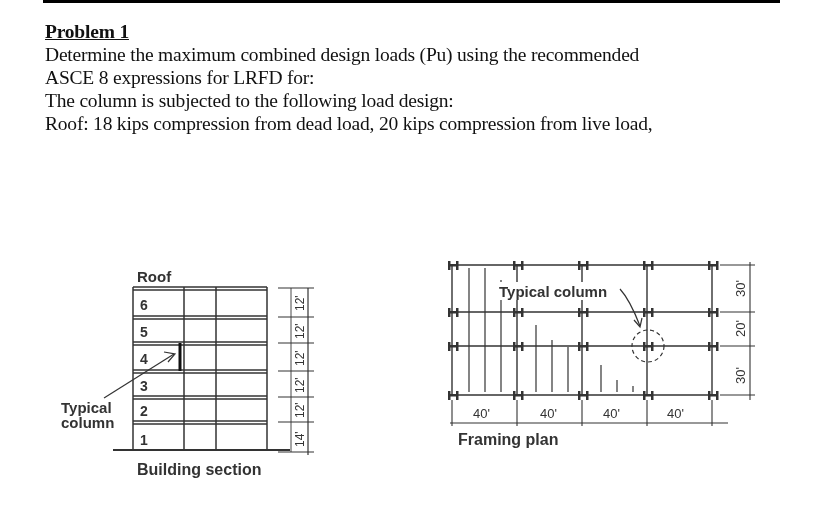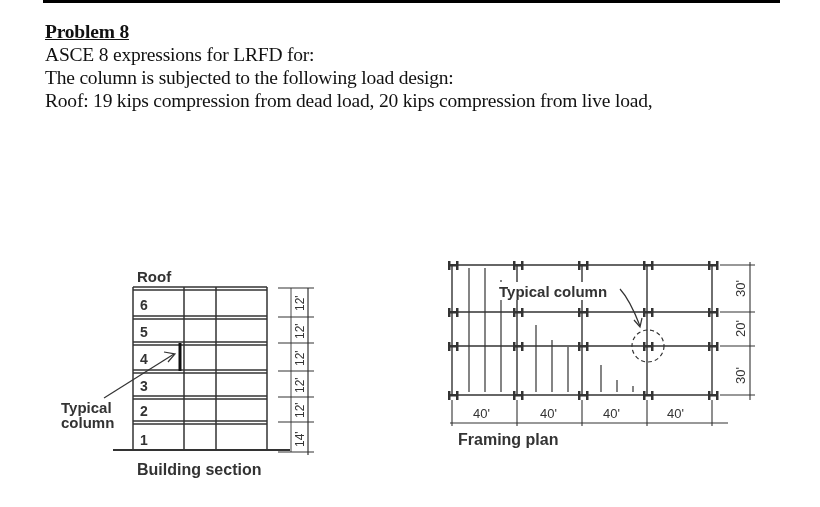--- a/index.html
+++ b/index.html
@@ -13,24 +13,25 @@
   .text-block .num { display: inline-block; width: 28px; }
   svg { position: absolute; left: 0; top: 0; }
   .lbl { font-family: "Liberation Sans", sans-serif; font-weight: bold; fill: #333; }
 </style>
 </head>
 <body>
 
 <div class="topbar"></div>
 
 <div class="text-block">
-  <div class="line title">Problem 8</div>
+  <div class="line title">Problem 1</div>
+  <div class="line">Determine the maximum combined design loads (Pu) using the recommended</div>
   <div class="line">ASCE 8 expressions for LRFD for:</div>
   <div class="line">The column is subjected to the following load design:</div>
-  <div class="line">Roof: 19 kips compression from dead load, 20 kips compression from live load,</div>
+  <div class="line">Roof: 18 kips compression from dead load, 20 kips compression from live load,</div>
 </div>
 
 <svg width="820" height="507" viewBox="0 0 820 507">
 
   <g stroke="#333" fill="none">
 
     <g stroke-width="1.3">
       <line x1="133" y1="287" x2="267" y2="287"></line>
         <line x1="133" y1="290" x2="267" y2="290"></line>
       <line x1="133" y1="316" x2="267" y2="316"></line>

